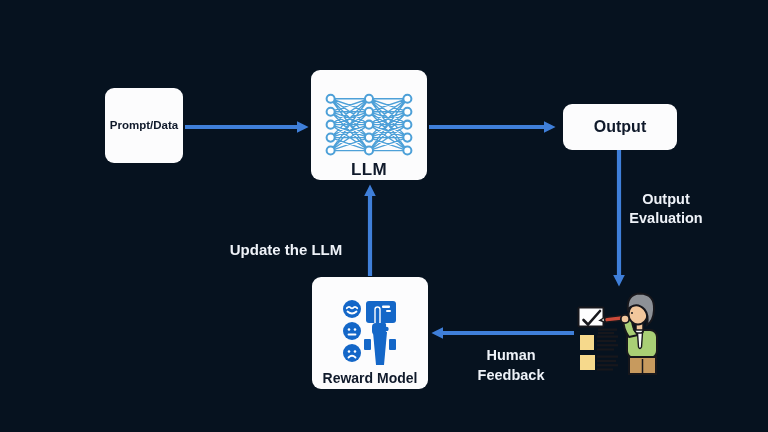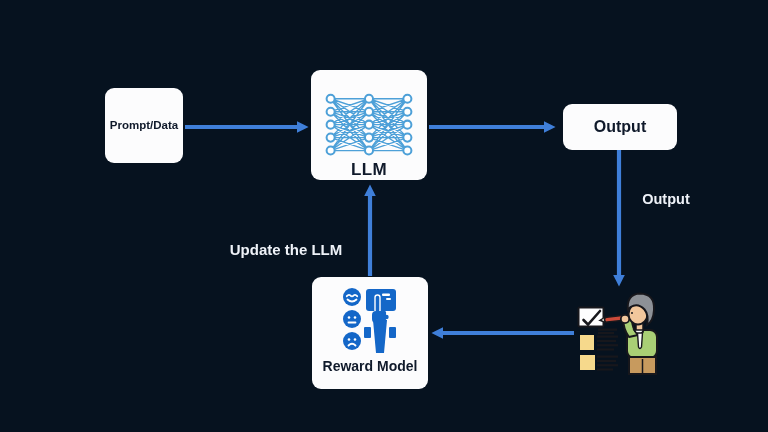--- a/index.html
+++ b/index.html
@@ -19,21 +19,21 @@
     display:flex;flex-direction:column;align-items:center;justify-content:center;
     color:var(--box_text);font-weight:700;
   }
   .node .node-label{color:var(--box_text);font-weight:700;text-align:center;line-height:1.1;}
   #prompt-box{left:105px;top:88px;width:78px;height:75px;}
   #prompt-box .node-label{font-size:11.5px;}
   #llm-box{left:311px;top:70px;width:116px;height:110px;justify-content:flex-start;padding-top:23px;}
   #llm-box .node-label{font-size:17px;margin-top:5px;letter-spacing:.3px;}
   #output-box{left:563px;top:104px;width:114px;height:46px;}
   #output-box .node-label{font-size:16px;}
-  #reward-box{left:312px;top:277px;width:116px;height:112px;justify-content:flex-start;padding-top:10px;}
+  #reward-box{left:312px;top:277px;width:116px;height:112px;justify-content:flex-start;padding-top:22px;}
   #reward-box .node-label{font-size:14px;margin-top:4px;}
   .white-label{
     position:absolute;color:var(--label_text);font-weight:700;text-align:center;
   }
   #lbl-output-eval{left:616px;top:190px;width:100px;font-size:14.5px;line-height:19px;}
   #lbl-update{left:221px;top:241px;width:130px;font-size:15px;}
   #lbl-human-feedback{left:461px;top:345px;width:100px;font-size:14.5px;line-height:20px;}
   #human-icon{position:absolute;left:577px;top:287px;}
   .icon{display:block;}
 </style>
@@ -158,18 +158,23 @@
     <g transform="rotate(-6 36 32)">
       <path d="M22.5 32 L28 29.5 L28 34.5 Z" fill="#e8e2d8" stroke="#17171c" stroke-width="1.2"></path>
       <path d="M22.5 32 L25.2 30.7 L25.2 33.3 Z" fill="#17171c"></path>
       <rect x="27.5" y="29.5" width="22" height="5" rx="2.5" fill="#cd4a3a" stroke="#17171c" stroke-width="1.5"></rect>
     </g>
     <circle cx="48" cy="32" r="4.2" fill="#f2c79c" stroke="#17171c" stroke-width="1.8"></circle>
   </svg>
 
   <div class="white-label" id="lbl-output-eval">
     <div>Output</div>
+    <div>Evaluation</div>
   </div>
 
   <div class="white-label" id="lbl-update">Update the LLM</div>
 
+  <div class="white-label" id="lbl-human-feedback">
+    <div>Human</div>
+    <div>Feedback</div>
+  </div>
 
 </div>
 
 </body></html>

